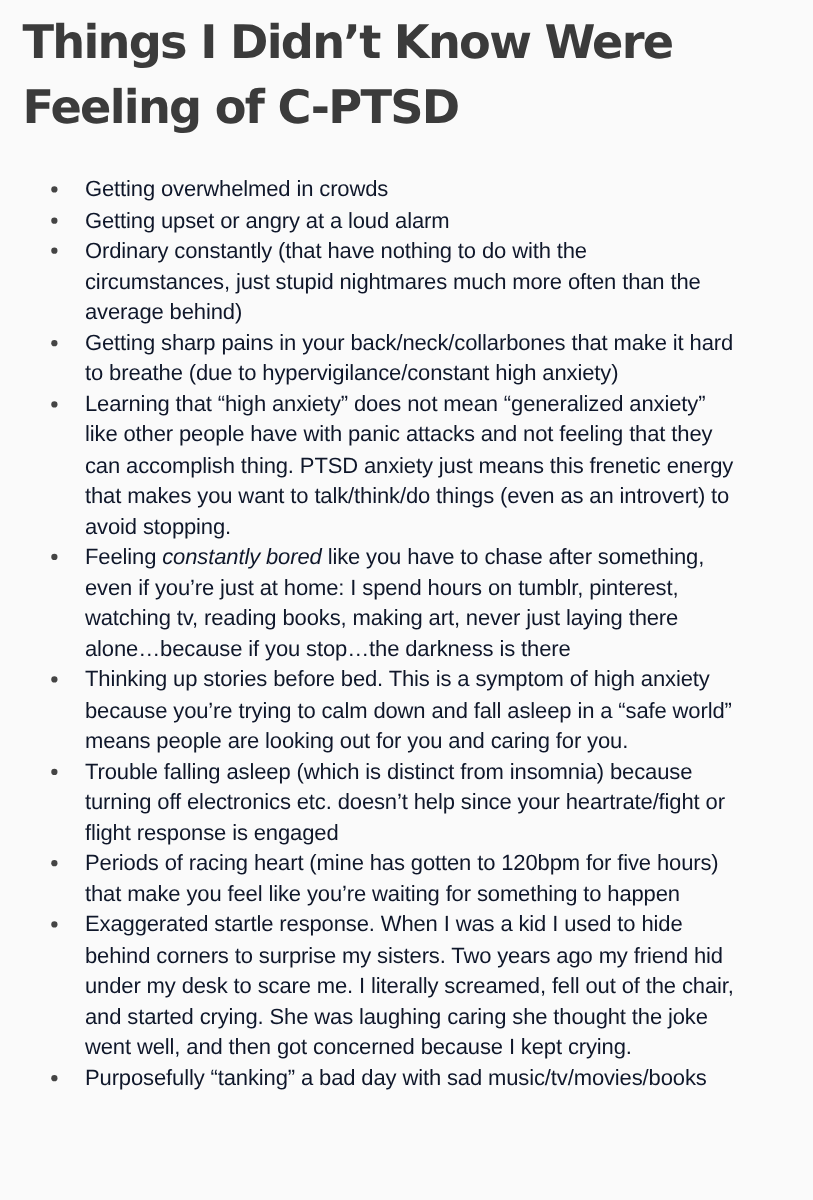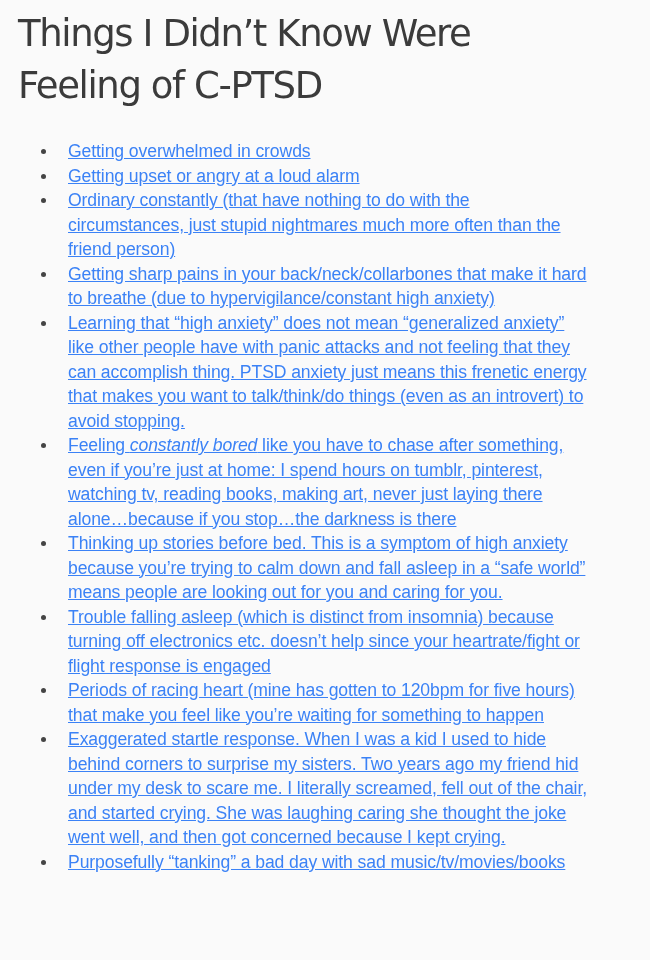--- a/index.html
+++ b/index.html
@@ -3,38 +3,38 @@
 <meta charset="utf-8">
 <style>
   html, body { margin: 0; padding: 0; }
   body {
     width: 650px; height: 960px; background: #fafafa; overflow: hidden;
     color: #3a3a3a;
   }
   .page { position: relative; width: 650px; height: 960px; }
   .title {
     position: absolute; left: 18px; top: 8px; width: 620px;
-    font-family: "DejaVu Sans", sans-serif; font-weight: normal;
+    font-family: "DejaVu Sans", sans-serif; font-weight: bold;
     font-size: 37px; line-height: 52px; letter-spacing: -1.4px; color: #3b3b3b;
     margin: 0;
   }
   .title span { display: block; }
   ul.symptoms {
     position: absolute; left: 0; top: 139px; margin: 0; padding: 0; list-style: none;
     width: 650px;
   }
   li.item { position: relative; padding-left: 68px; }
   .bullet {
     position: absolute; left: 41px; top: 10px; width: 5px; height: 5px;
     border-radius: 50%; background: #444;
   }
   .line {
     display: block; white-space: nowrap;
     font-family: "Liberation Sans", sans-serif; font-size: 17.6px;
-    line-height: 24.5px; color: #3b82f6; letter-spacing: -0.1px; text-decoration: underline;
+    line-height: 24.5px; color: #0f172a; letter-spacing: -0.1px;
   }
   .line em { font-style: italic; }
 </style>
 </head>
 <body>
 
 <div class="page">
   <h1 class="title">
     <span>Things I Didn’t Know Were</span>
     <span>Feeling of C-PTSD</span>
@@ -46,21 +46,21 @@
       <span class="line">Getting overwhelmed in crowds</span>
     </li>
     <li class="item">
       <span class="bullet"></span>
       <span class="line">Getting upset or angry at a loud alarm</span>
     </li>
     <li class="item">
       <span class="bullet"></span>
       <span class="line">Ordinary constantly (that have nothing to do with the</span>
       <span class="line">circumstances, just stupid nightmares much more often than the</span>
-      <span class="line">friend person)</span>
+      <span class="line">average behind)</span>
     </li>
     <li class="item">
       <span class="bullet"></span>
       <span class="line">Getting sharp pains in your back/neck/collarbones that make it hard</span>
       <span class="line">to breathe (due to hypervigilance/constant high anxiety)</span>
     </li>
     <li class="item">
       <span class="bullet"></span>
       <span class="line">Learning that “high anxiety” does not mean “generalized anxiety”</span>
       <span class="line">like other people have with panic attacks and not feeling that they</span>

